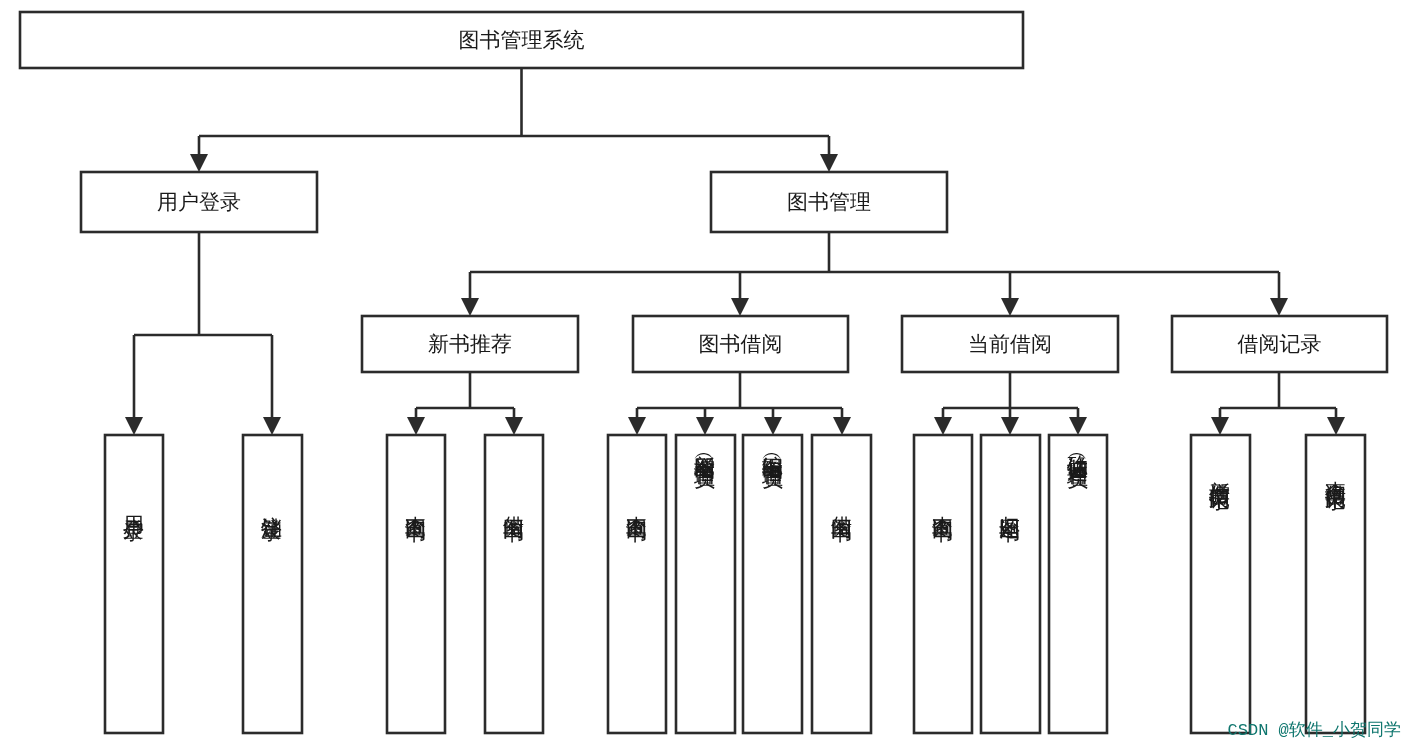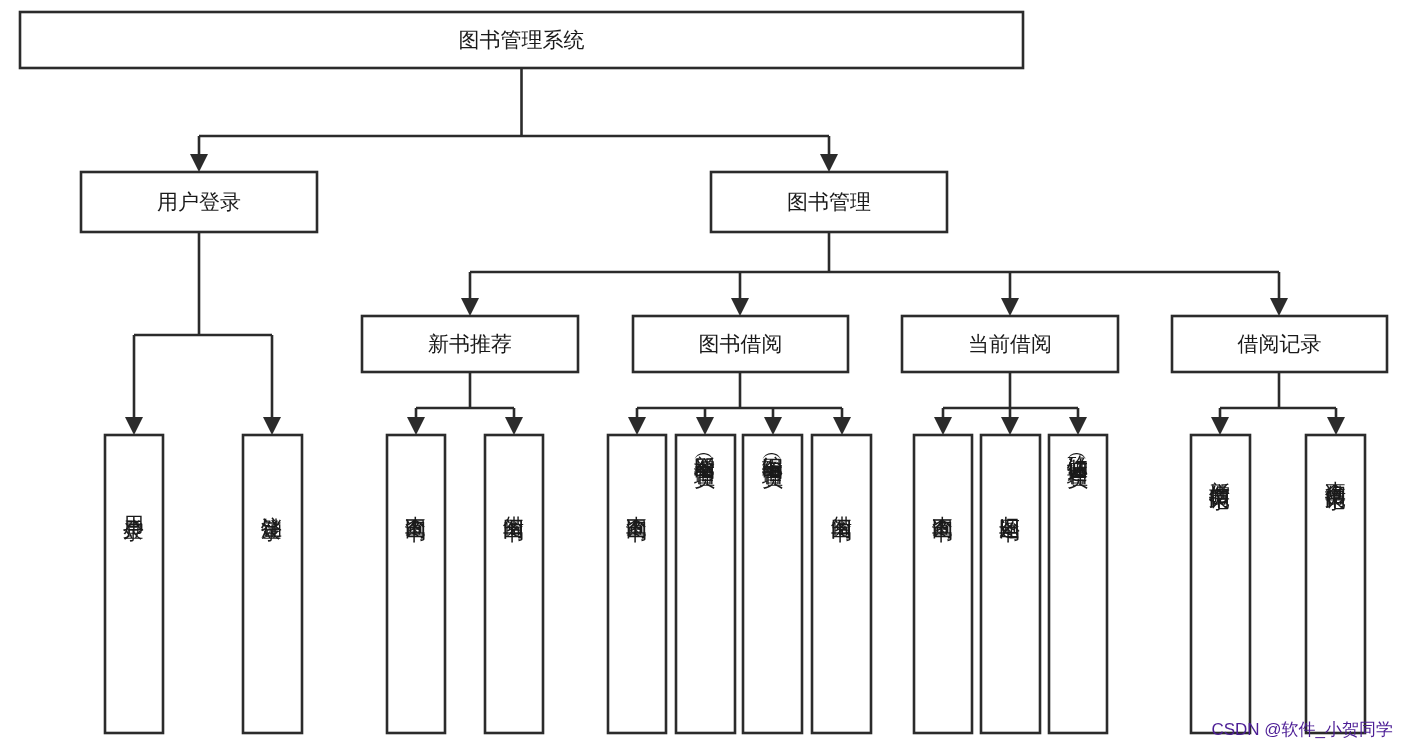--- a/index.html
+++ b/index.html
@@ -52,25 +52,25 @@
   .node-label-v {
     font-family: "Liberation Sans", "DejaVu Sans", sans-serif;
     font-size: 21px;
     fill: #1a1a1a;
     writing-mode: vertical-rl;
     text-orientation: upright;
     letter-spacing: 2px;
   }
   .watermark {
     position: absolute;
-    right: 12px;
+    right: 4px;
     bottom: 6px;
-    font-family: Liberation Sans, sans-serif;
+    font-family: Liberation Mono, monospace;
     font-size: 17px;
-    color: #4c1d95;
+    color: #0f766e;
     white-space: nowrap;
     pointer-events: none;
   }
 </style>
 </head>
 <body>
 
 <div id="diagram-root">
 
   <svg id="flow-svg" viewBox="0 0 1405 747" xmlns="http://www.w3.org/2000/svg">

